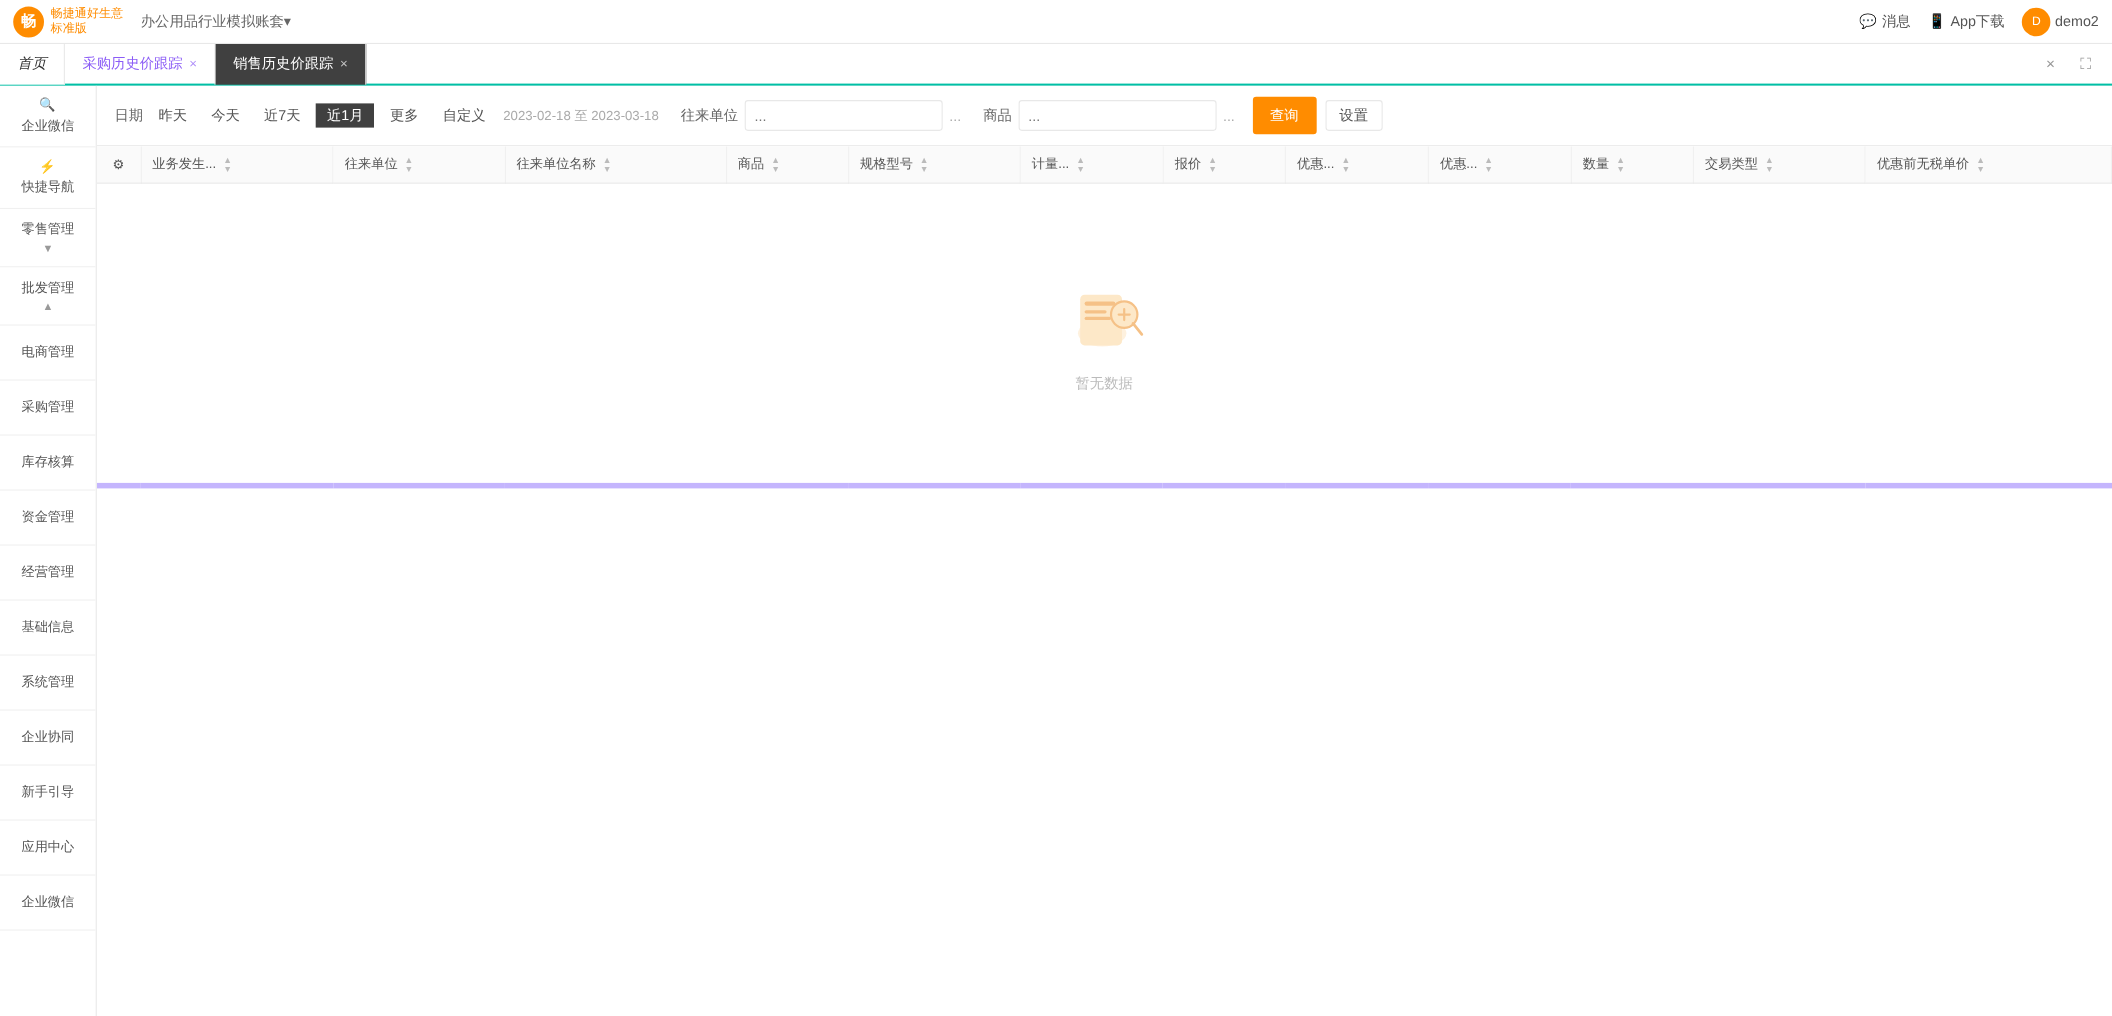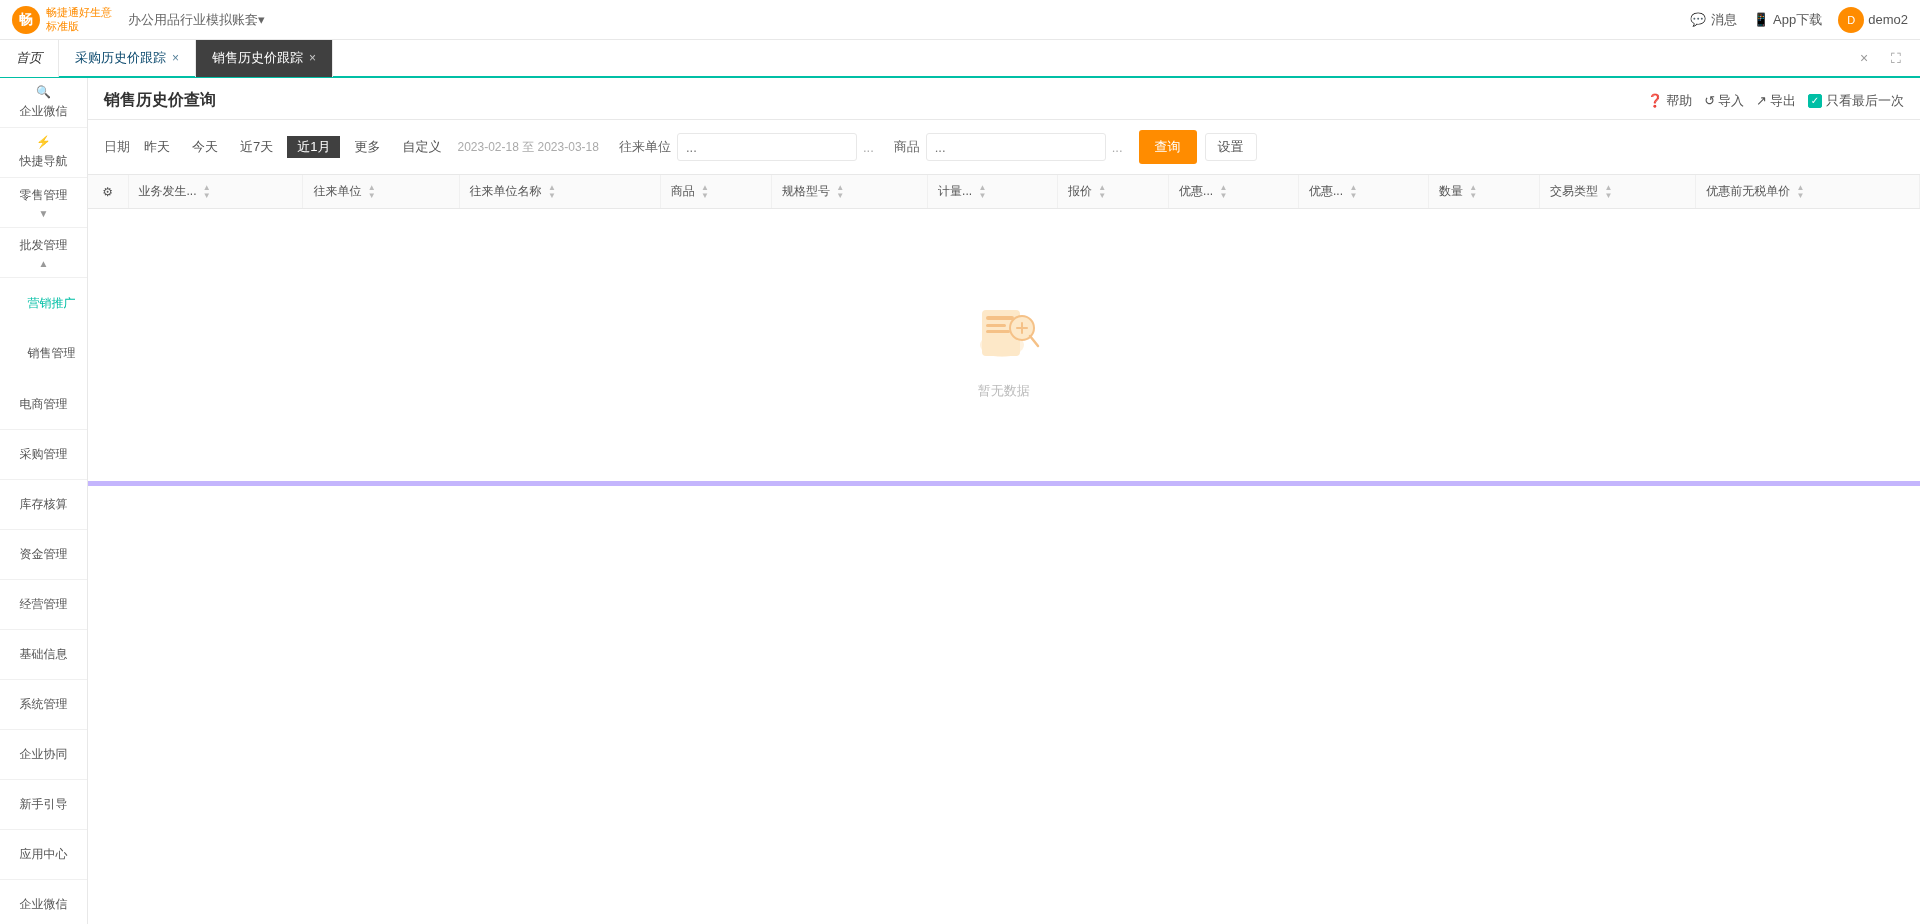--- a/index.html
+++ b/index.html
@@ -20,21 +20,21 @@
     .top-bar-right-item { display: flex; align-items: center; gap: 4px; cursor: pointer; }
     .avatar { width: 26px; height: 26px; border-radius: 50%; background: #ff8c00; color: #fff; display: flex; align-items: center; justify-content: center; font-size: 11px; }
 
     
     .tab-bar {
       display: flex; align-items: center; background: #fff;
       border-bottom: 2px solid #00bfa5; height: 38px; padding: 0 0 0 0;
     }
     .tab-item {
       display: flex; align-items: center; padding: 0 16px; height: 38px;
-      cursor: pointer; font-size: 13px; color: #0c4a6e; border-right: 1px solid #e8e8e8;
+      cursor: pointer; font-size: 13px; color: #8b5cf6; border-right: 1px solid #e8e8e8;
       position: relative; gap: 6px;
     }
     .tab-item.active { background: #404040; color: #fff; }
     .tab-item .tab-close { font-size: 12px; cursor: pointer; opacity: 0.7; }
     .tab-item.home { background: #fff; color: #333; font-style: italic; }
     .tab-bar-actions { margin-left: auto; display: flex; align-items: center; gap: 8px; padding-right: 12px; }
     .tab-action-btn { width: 24px; height: 24px; display: flex; align-items: center; justify-content: center; cursor: pointer; color: #999; font-size: 14px; }
 
     
     .main-layout { display: flex; height: calc(924px - 78px); }
@@ -177,28 +177,20 @@
       <span>快捷导航</span>
     </div>
     <div class="sidebar-item">
       <span>零售管理</span>
       <span class="arrow">▼</span>
     </div>
     <div class="sidebar-item">
       <span>批发管理</span>
       <span class="arrow">▲</span>
     </div>
-    <div style="padding-left: 16px; padding-bottom: 2px;">
-      <div class="sidebar-item" style="border: none; padding: 6px 4px; font-size: 12px; color: #00bfa5;">
-        <span>营销推广</span>
-      </div>
-      <div class="sidebar-item" style="border: none; padding: 6px 4px; font-size: 12px;">
-        <span>销售管理</span>
-      </div>
-    </div>
     <div class="sidebar-item">
       <span>电商管理</span>
     </div>
     <div class="sidebar-item">
       <span>采购管理</span>
     </div>
     <div class="sidebar-item">
       <span>库存核算</span>
     </div>
     <div class="sidebar-item">
@@ -223,41 +215,20 @@
       <span>应用中心</span>
     </div>
     <div class="sidebar-item">
       <span>企业微信</span>
     </div>
 
   </div>
 
   <div class="content-area">
 
-    <div class="page-header">
-      <div class="page-title">销售历史价查询</div>
-      <div class="page-actions">
-        <div class="page-actions-item">
-          <span>❓</span>
-          <span>帮助</span>
-        </div>
-        <div class="page-actions-item">
-          <span>↺</span>
-          <span>导入</span>
-        </div>
-        <div class="page-actions-item">
-          <span>↗</span>
-          <span>导出</span>
-        </div>
-        <div class="checkbox-area">
-          <div class="checkbox-custom"></div>
-          <span>只看最后一次</span>
-        </div>
-      </div>
-    </div>
 
     <div class="filter-bar">
       <div class="filter-group">
         <span class="filter-label">日期</span>
         <button class="date-btn">昨天</button>
         <button class="date-btn">今天</button>
         <button class="date-btn">近7天</button>
         <button class="date-btn active">近1月</button>
         <button class="date-btn">更多</button>
         <button class="date-btn">自定义</button>

